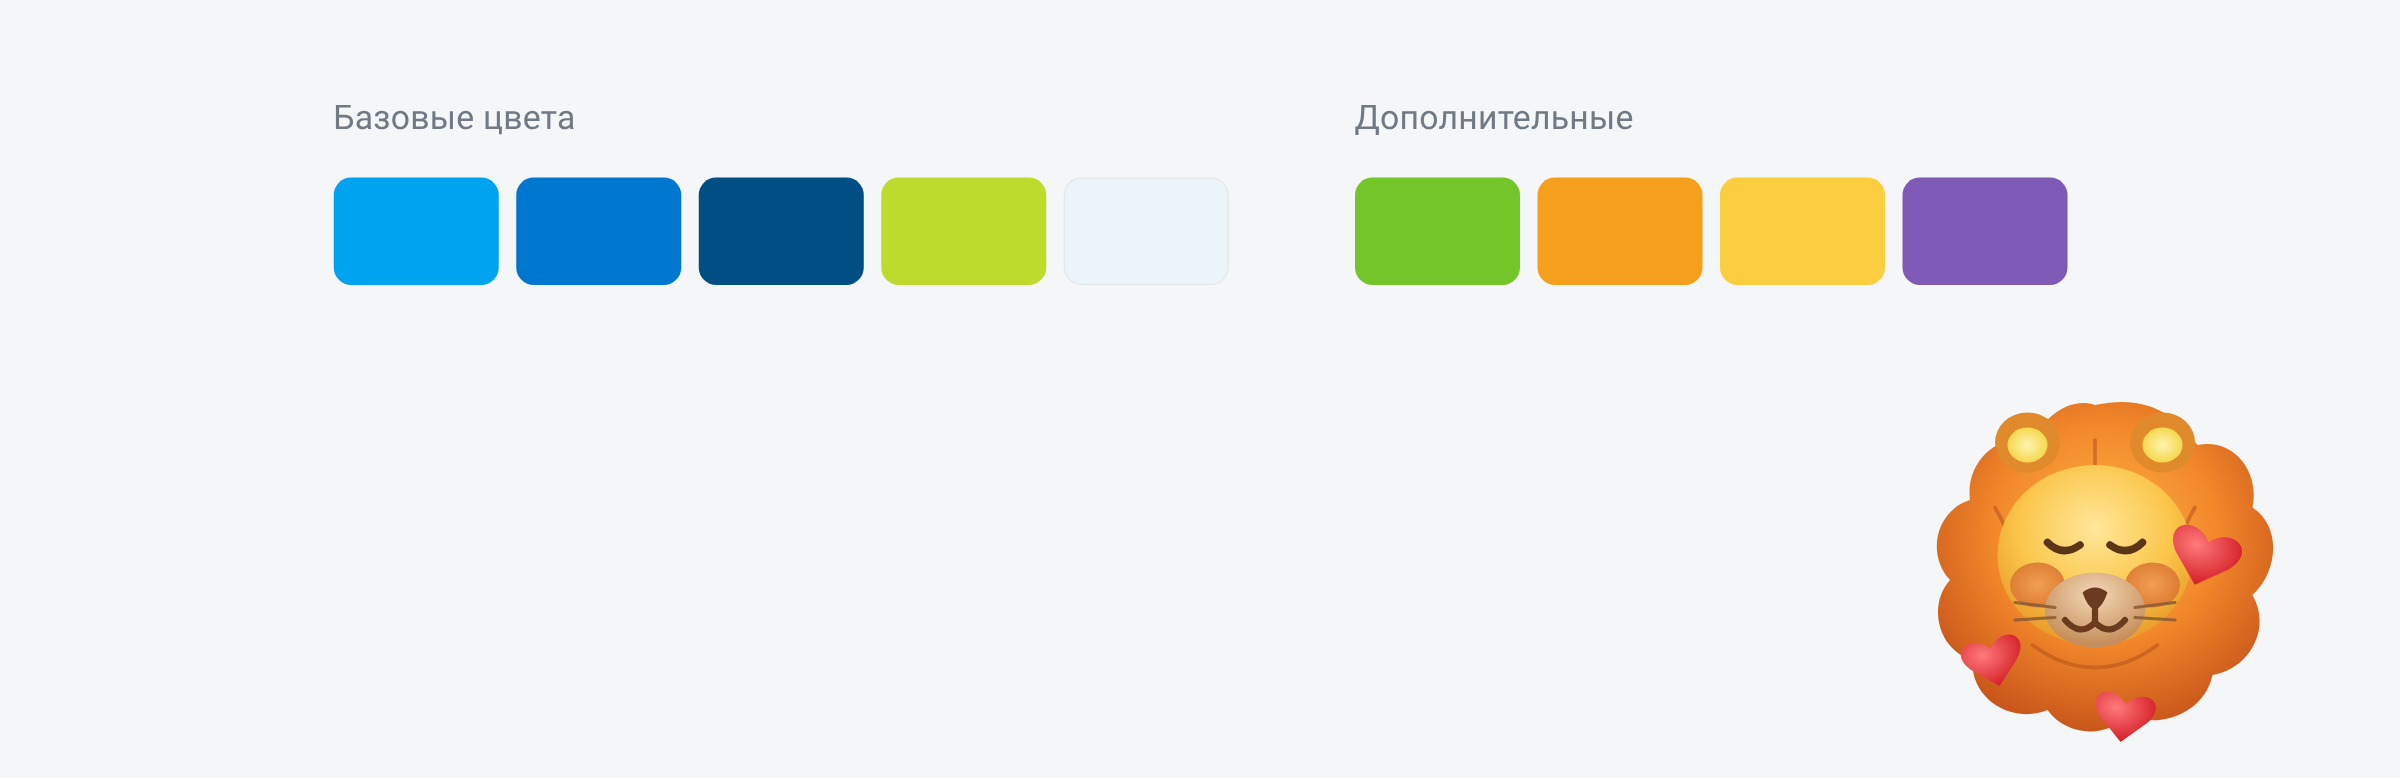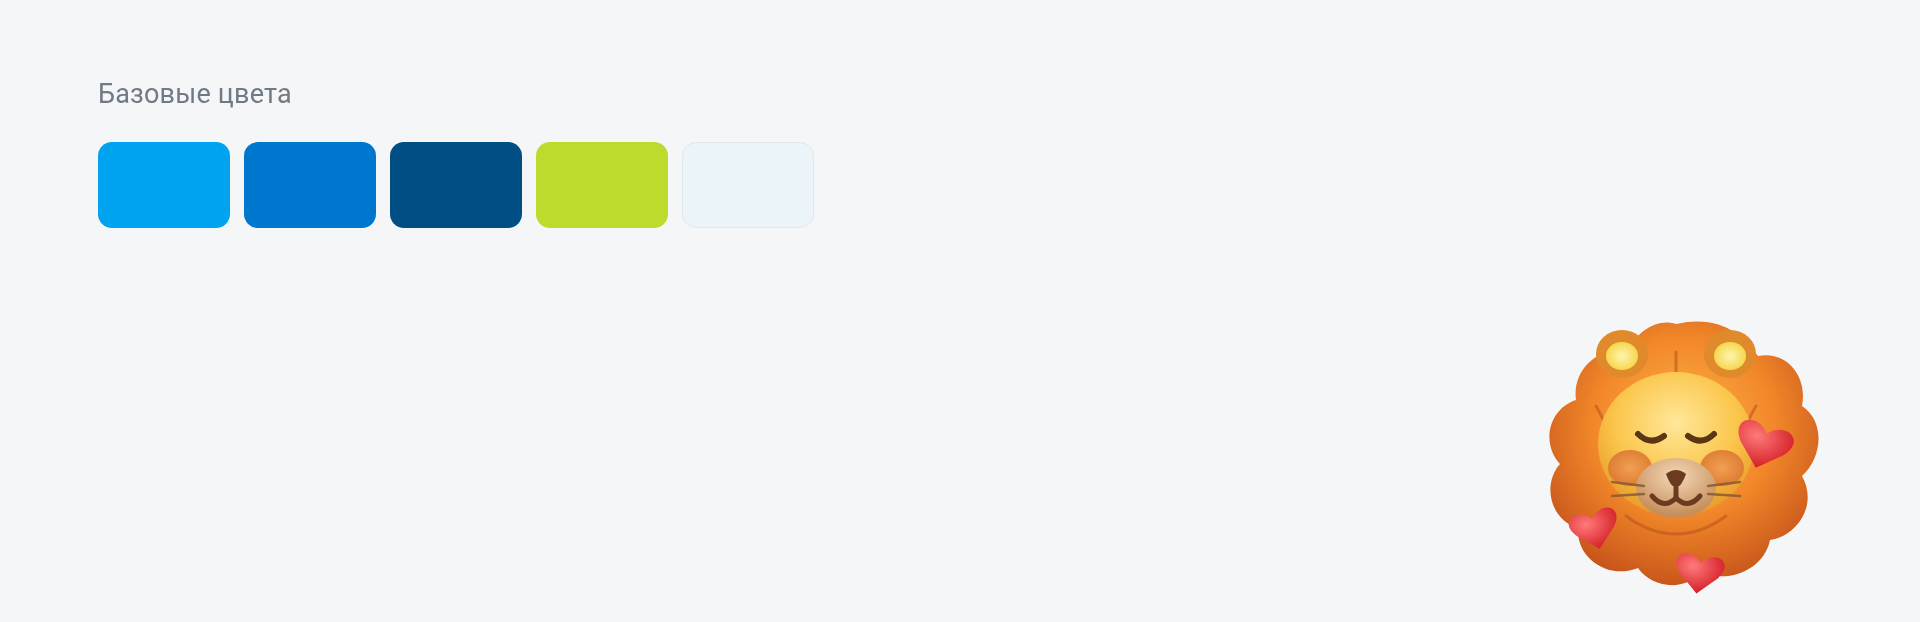--- a/index.html
+++ b/index.html
@@ -11,20 +11,21 @@
     overflow: hidden;
     position: relative;
   }
   .page {
     padding: 78px 98px 40px 98px;
   }
   .row {
     display: flex;
     gap: 101px;
     margin-bottom: 90px;
+    justify-content: center;
   }
   .group { }
   .group-title {
     font-size: 27px;
     font-weight: 400;
     color: #6f7a85;
     margin-bottom: 32px;
     letter-spacing: 0.2px;
   }
   .swatches {
@@ -62,20 +63,29 @@
       <h2 class="group-title">Базовые цвета</h2>
       <div class="swatches">
           <div class="swatch" title="#00A3F0" style="background: rgb(0, 163, 240);"></div>
           <div class="swatch" title="#0077CF" style="background: rgb(0, 119, 207);"></div>
           <div class="swatch" title="#004E83" style="background: rgb(0, 78, 131);"></div>
           <div class="swatch" title="#BDDB2D" style="background: rgb(189, 219, 45);"></div>
           <div class="swatch light-border" title="#EBF4F9" style="background: rgb(235, 244, 249);"></div>
         </div>
     </div>
 
+    <div class="group">
+      <h2 class="group-title">Дополнительные</h2>
+      <div class="swatches">
+          <div class="swatch" title="#73C62A" style="background: rgb(115, 198, 42);"></div>
+          <div class="swatch" title="#F4A01C" style="background: rgb(244, 160, 28);"></div>
+          <div class="swatch" title="#FACE3F" style="background: rgb(250, 206, 63);"></div>
+          <div class="swatch" title="#7D5AB6" style="background: rgb(125, 90, 182);"></div>
+        </div>
+    </div>
 
   </div>
 
 
 </div>
 
 <div class="lion-wrap" aria-label="lion-with-hearts">
   <svg viewBox="0 0 300 300">
     <defs>
       <radialGradient id="maneG" cx="50%" cy="40%" r="60%">

